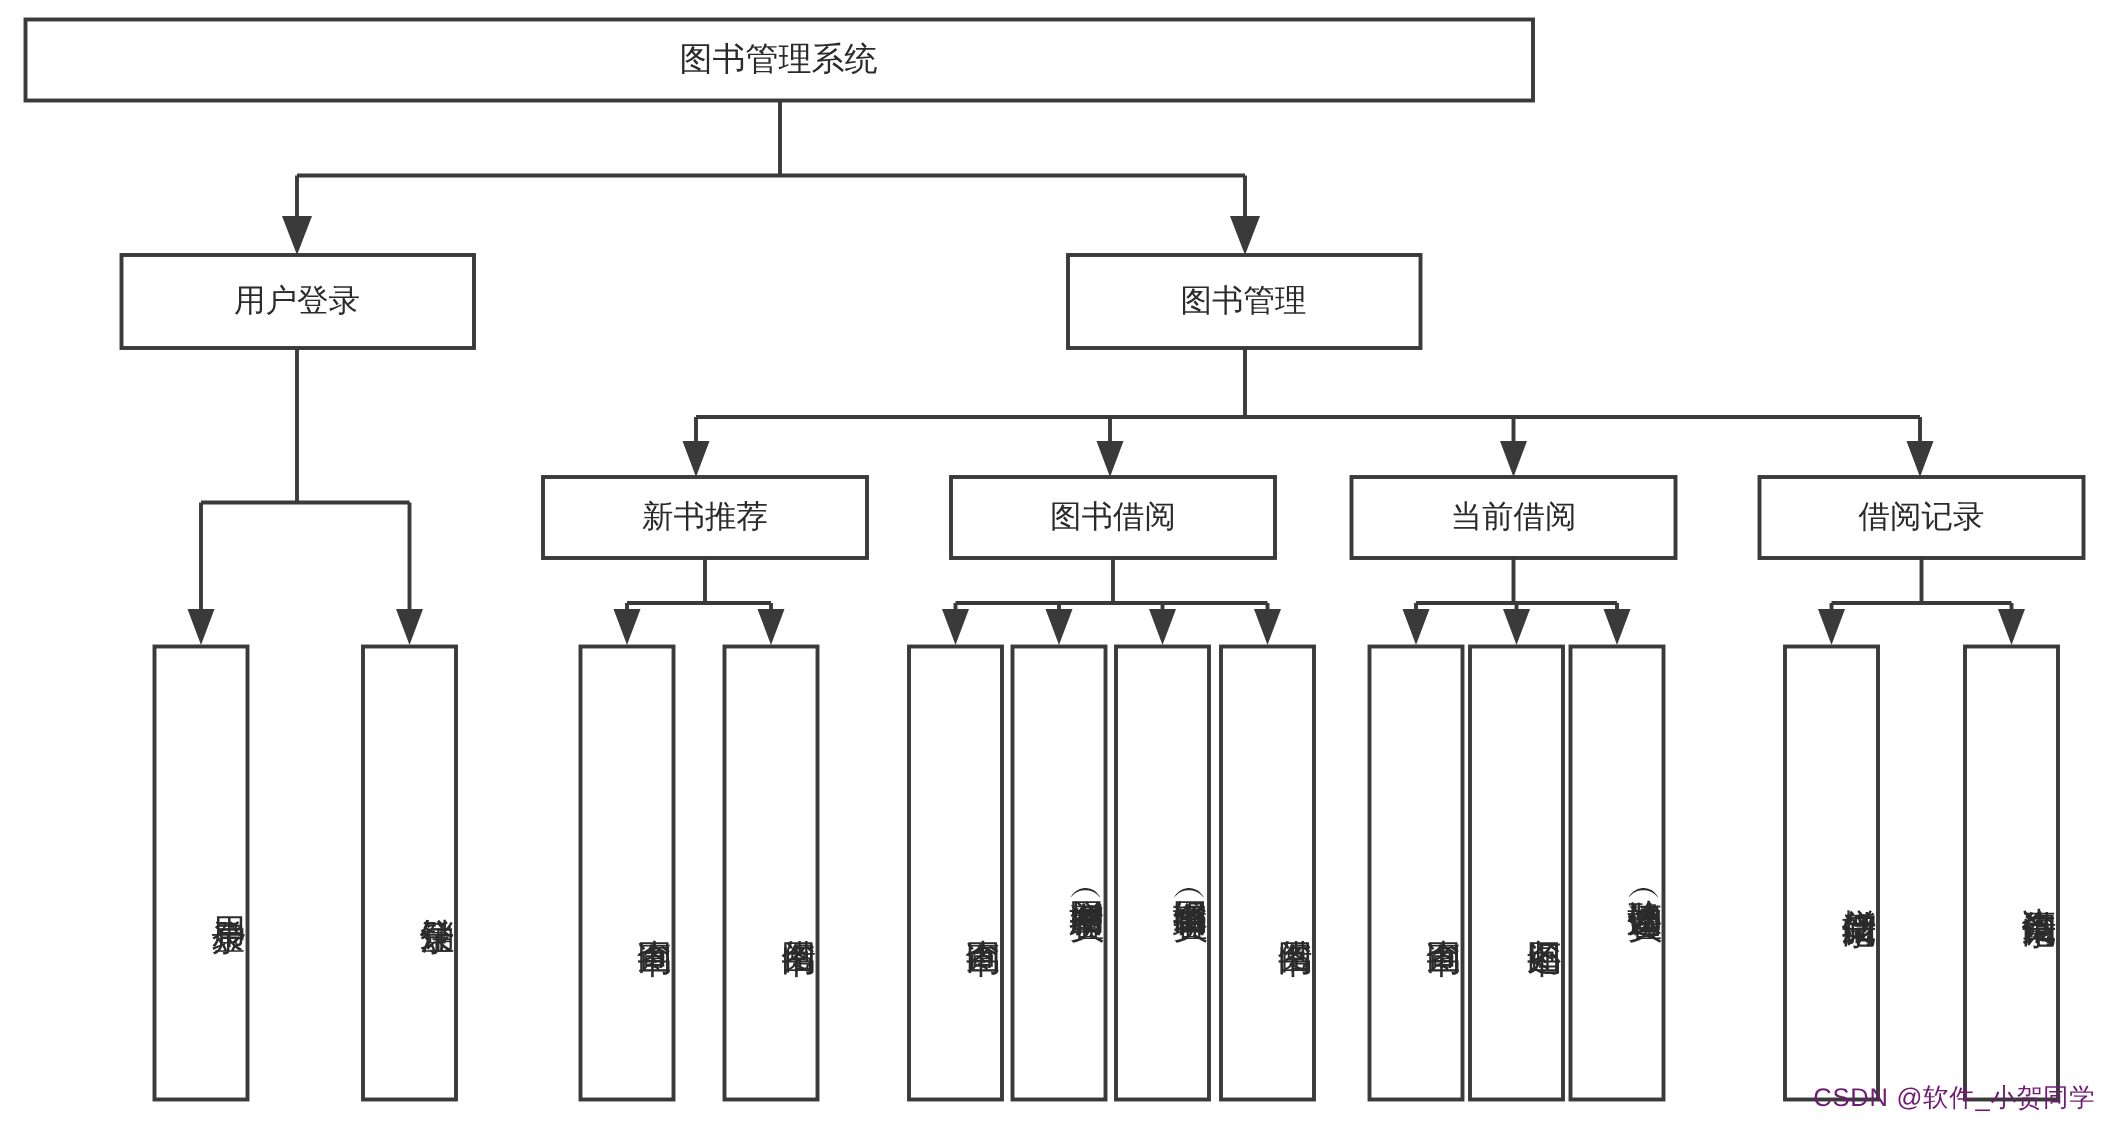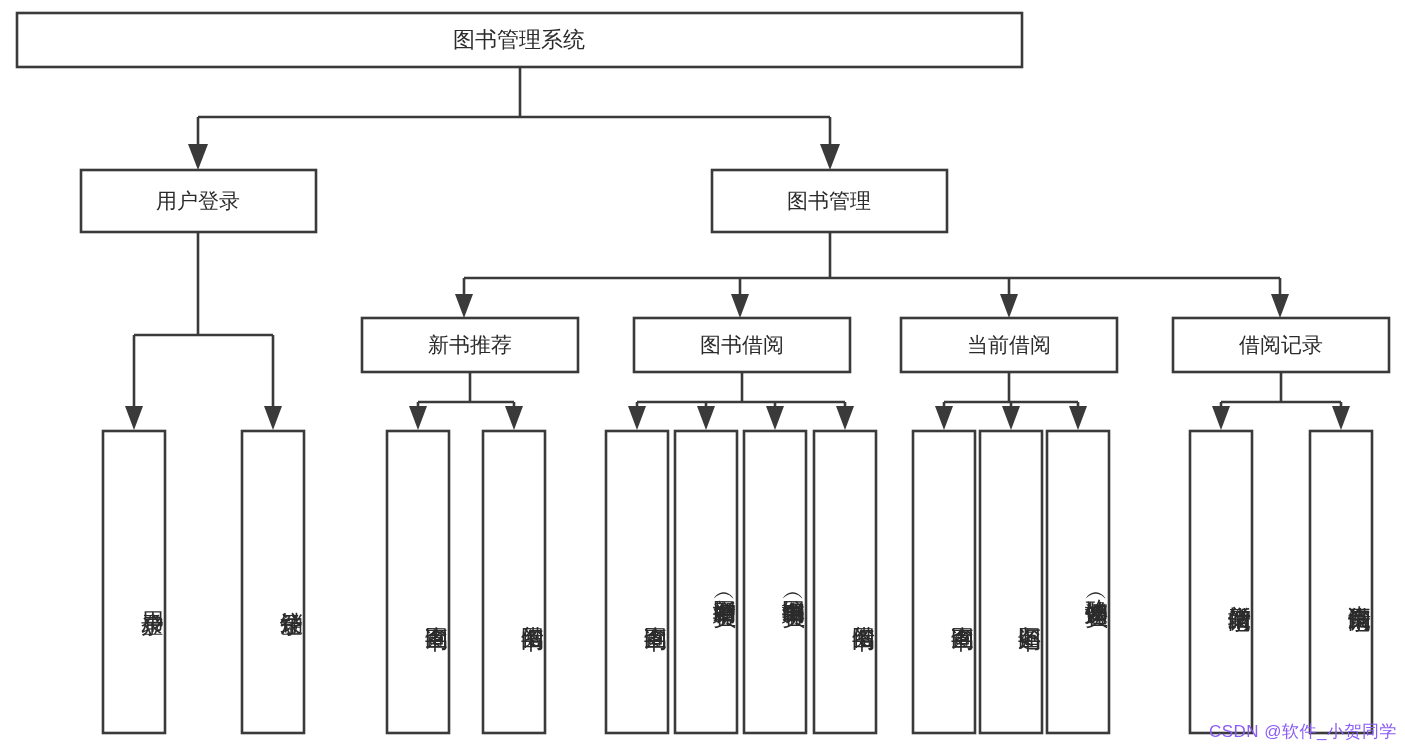--- a/index.html
+++ b/index.html
@@ -65,21 +65,21 @@
     justify-content: center;
     white-space: nowrap;
     pointer-events: none;
   }
   .watermark {
     position: absolute;
     right: 8px;
     bottom: 4px;
     font-family: "Liberation Sans", "DejaVu Sans", sans-serif;
     font-size: 17px;
-    color: #8b5cf6;
+    color: #701a75;
     letter-spacing: 0.5px;
     white-space: nowrap;
   }
 </style>
 </head>
 <body>
 
 <div id="diagram-root">
 
   <svg class="diagram" viewBox="0 0 1405 747" xmlns="http://www.w3.org/2000/svg">

